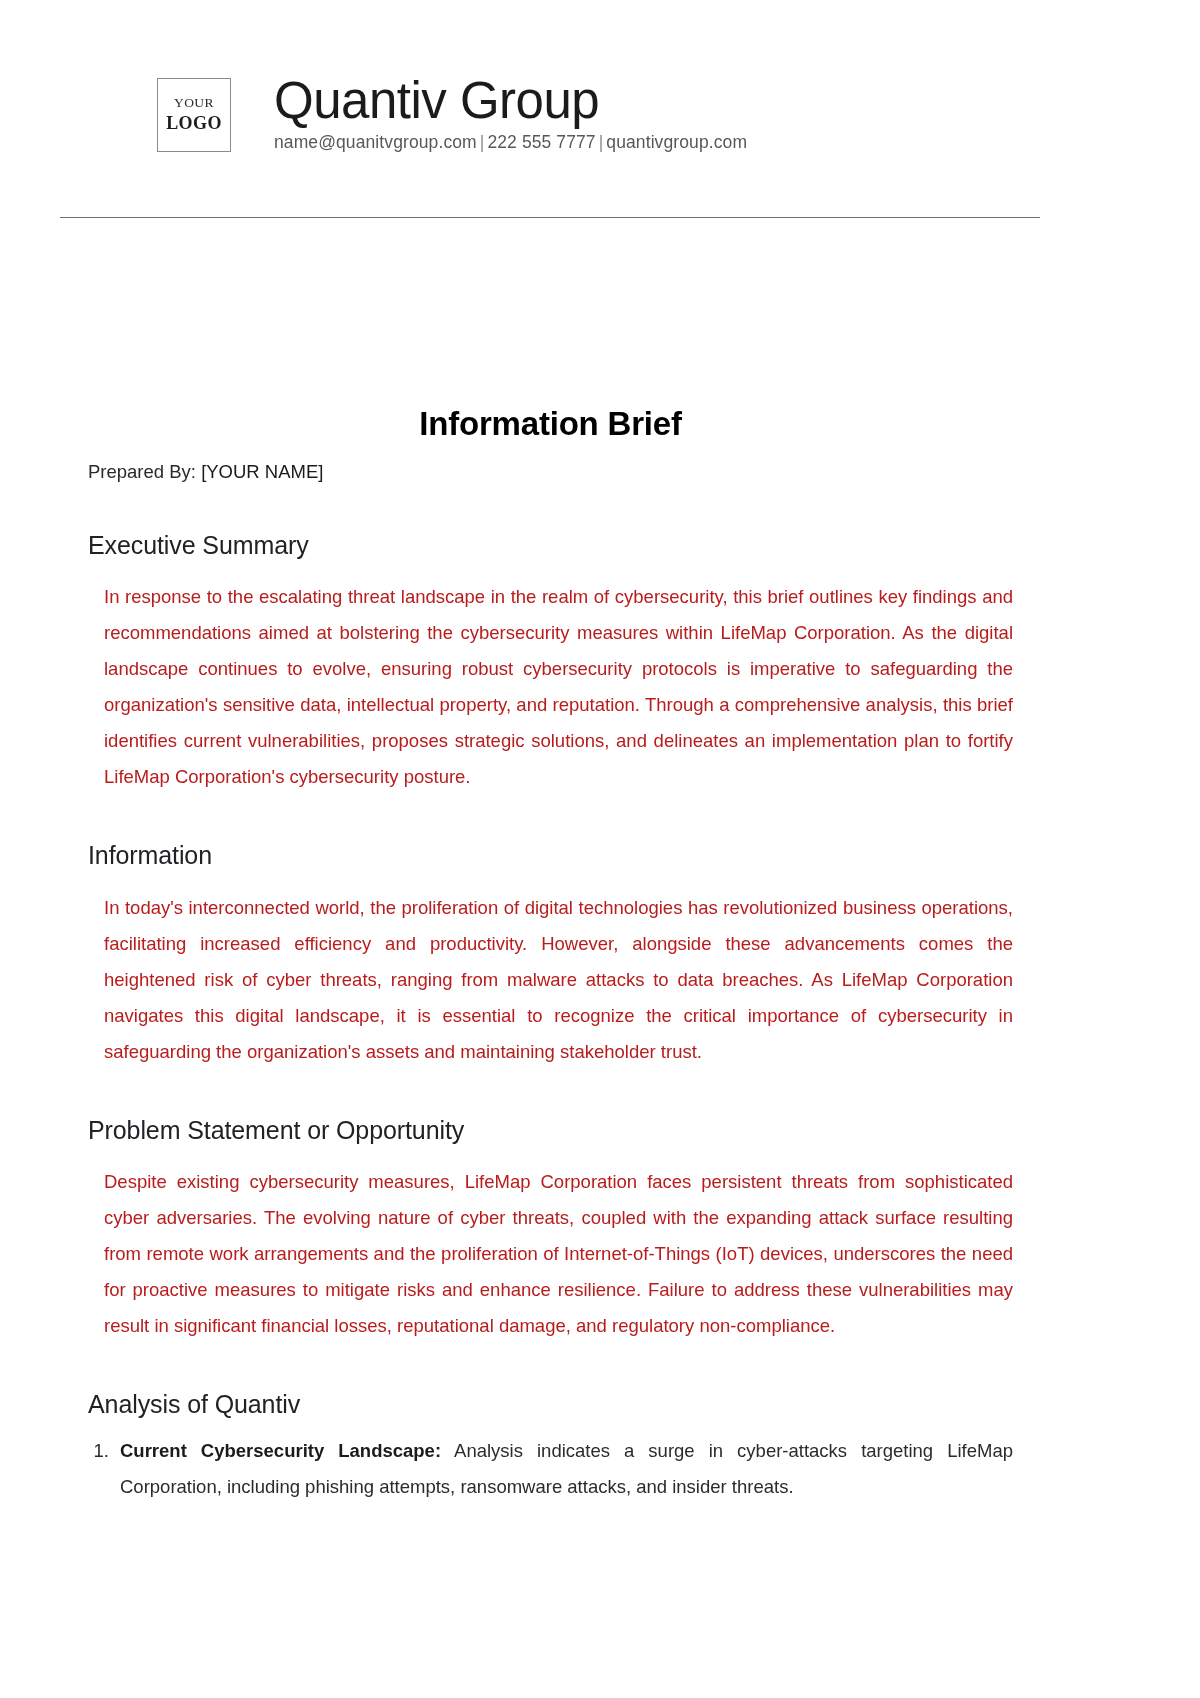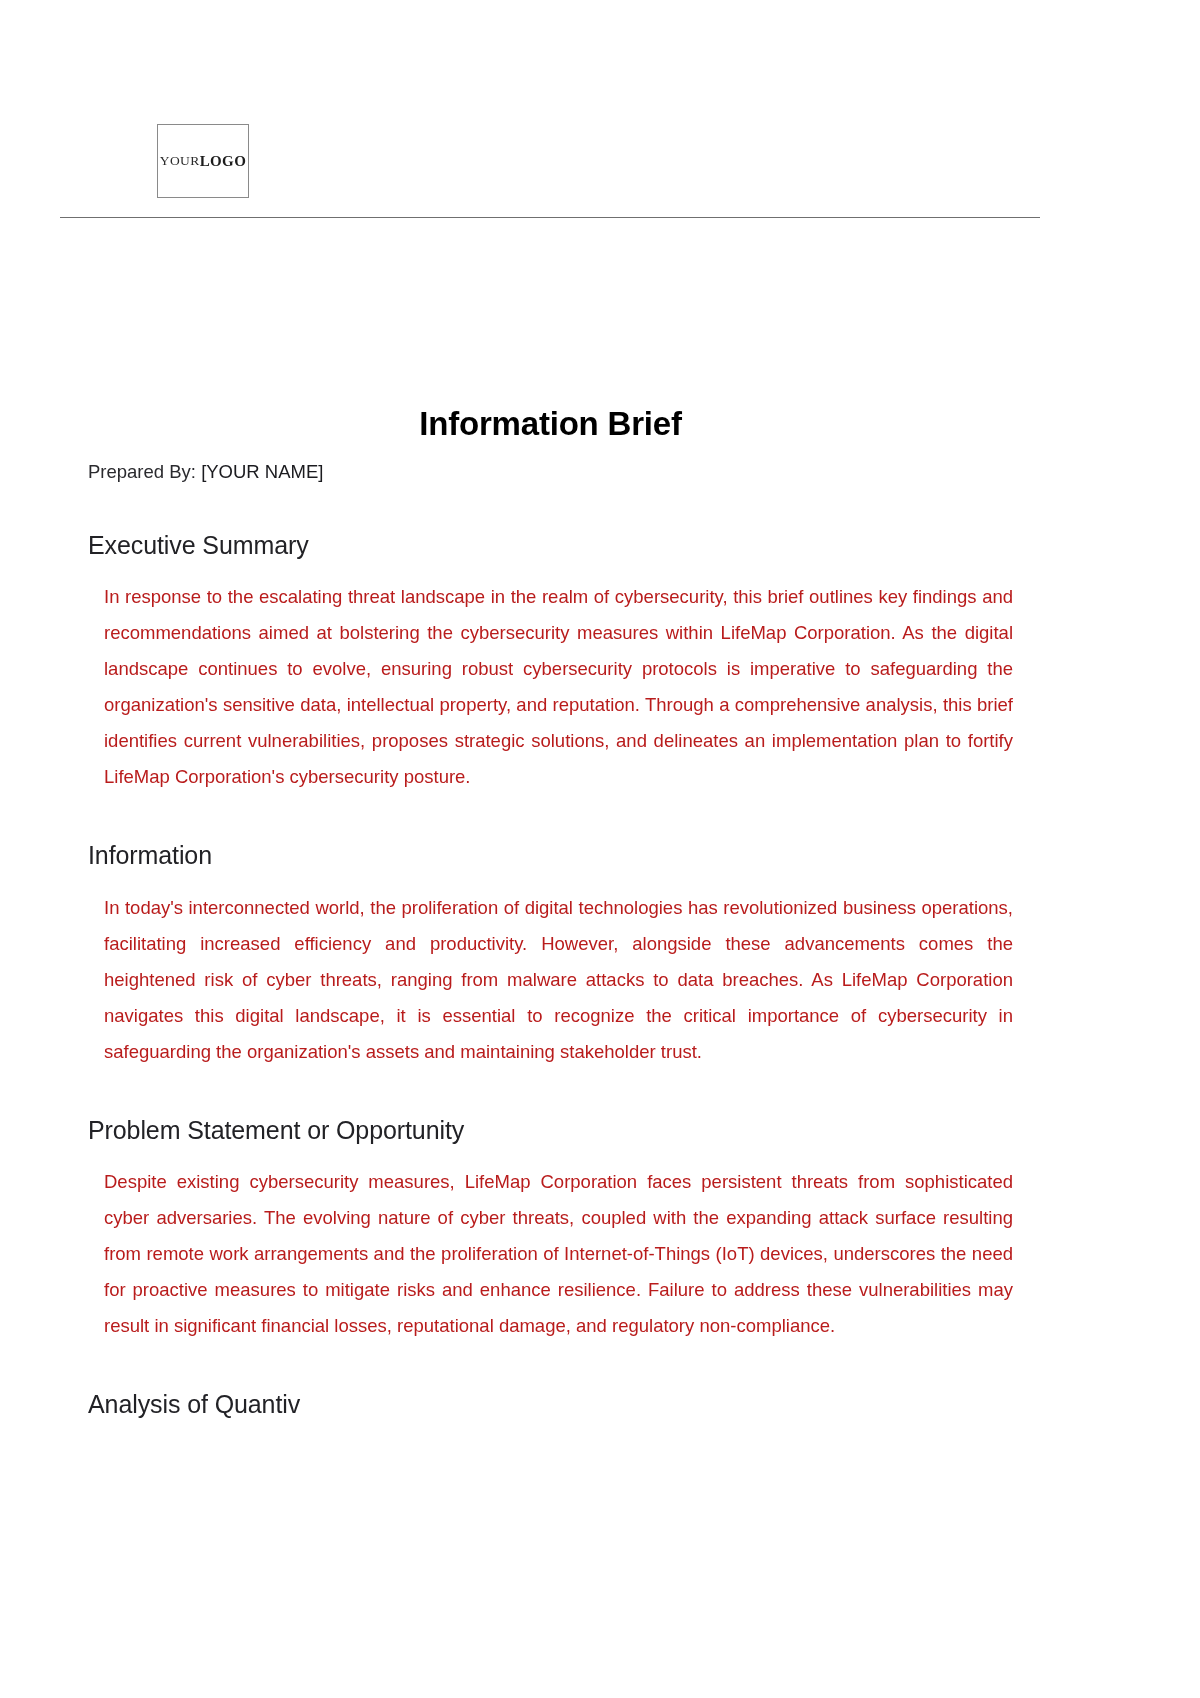--- a/index.html
+++ b/index.html
@@ -26,42 +26,41 @@
 
   
   .letterhead {
     display: flex;
     align-items: flex-start;
     padding: 78px 0 0 0;
     margin-left: 157px;
   }
 
   .logo-box {
-    width: 92px;
+    width: 74px;
     height: 74px;
     border: 1.5px solid #8a8a8a;
     box-sizing: border-box;
     display: flex;
-    flex-direction: row;
+    flex-direction: column;
     align-items: center;
     justify-content: center;
     flex: 0 0 auto;
     background: #fff;
-    margin-top: 46px;
   }
   .logo-line1 {
     font-family: "Liberation Serif", serif;
     font-size: 13.5px;
     letter-spacing: 0.4px;
     color: #2b2b2b;
     line-height: 1.25;
   }
   .logo-line2 {
     font-family: "Liberation Serif", serif;
-    font-size: 15px;
+    font-size: 18px;
     font-weight: bold;
     letter-spacing: 0.4px;
     color: #1d1d1d;
     line-height: 1.25;
   }
 
   .brand-block {
     margin-left: 43px;
     margin-top: -6px;
   }
@@ -162,20 +161,26 @@
 
 <div class="page">
 
   <div class="letterhead">
 
     <div class="logo-box">
       <div class="logo-line1">YOUR</div>
       <div class="logo-line2">LOGO</div>
     </div>
 
+    <div class="brand-block">
+      <div class="brand-name">Quantiv Group</div>
+      <div class="brand-contact">
+        <span>name@quanitvgroup.com</span><span class="sep">|</span><span>222 555 7777</span><span class="sep">|</span><span>quantivgroup.com</span>
+      </div>
+    </div>
 
   </div>
 
   <div class="header-rule"></div>
 
   <div class="doc">
 
     <h1 class="doc-title">Information Brief</h1>
 
     <div class="prepared-by">
@@ -186,16 +191,19 @@
     <h2 class="section-heading">Executive Summary</h2>
     <p class="body-text">In response to the escalating threat landscape in the realm of cybersecurity, this brief outlines key findings and recommendations aimed at bolstering the cybersecurity measures within LifeMap Corporation. As the digital landscape continues to evolve, ensuring robust cybersecurity protocols is imperative to safeguarding the organization's sensitive data, intellectual property, and reputation. Through a comprehensive analysis, this brief identifies current vulnerabilities, proposes strategic solutions, and delineates an implementation plan to fortify LifeMap Corporation's cybersecurity posture.</p>
 
     <h2 class="section-heading">Information</h2>
     <p class="body-text">In today's interconnected world, the proliferation of digital technologies has revolutionized business operations, facilitating increased efficiency and productivity. However, alongside these advancements comes the heightened risk of cyber threats, ranging from malware attacks to data breaches. As LifeMap Corporation navigates this digital landscape, it is essential to recognize the critical importance of cybersecurity in safeguarding the organization's assets and maintaining stakeholder trust.</p>
 
     <h2 class="section-heading">Problem Statement or Opportunity</h2>
     <p class="body-text">Despite existing cybersecurity measures, LifeMap Corporation faces persistent threats from sophisticated cyber adversaries. The evolving nature of cyber threats, coupled with the expanding attack surface resulting from remote work arrangements and the proliferation of Internet-of-Things (IoT) devices, underscores the need for proactive measures to mitigate risks and enhance resilience. Failure to address these vulnerabilities may result in significant financial losses, reputational damage, and regulatory non-compliance.</p>
 
     <h2 class="section-heading">Analysis of Quantiv</h2>
+    <ol class="findings-list">
+      <li><span class="lead">Current Cybersecurity Landscape:</span><span> Analysis indicates a surge in cyber-attacks targeting LifeMap Corporation, including phishing attempts, ransomware attacks, and insider threats.</span></li>
+    </ol>
 
   </div>
 
 </div>
 
 </body></html>

